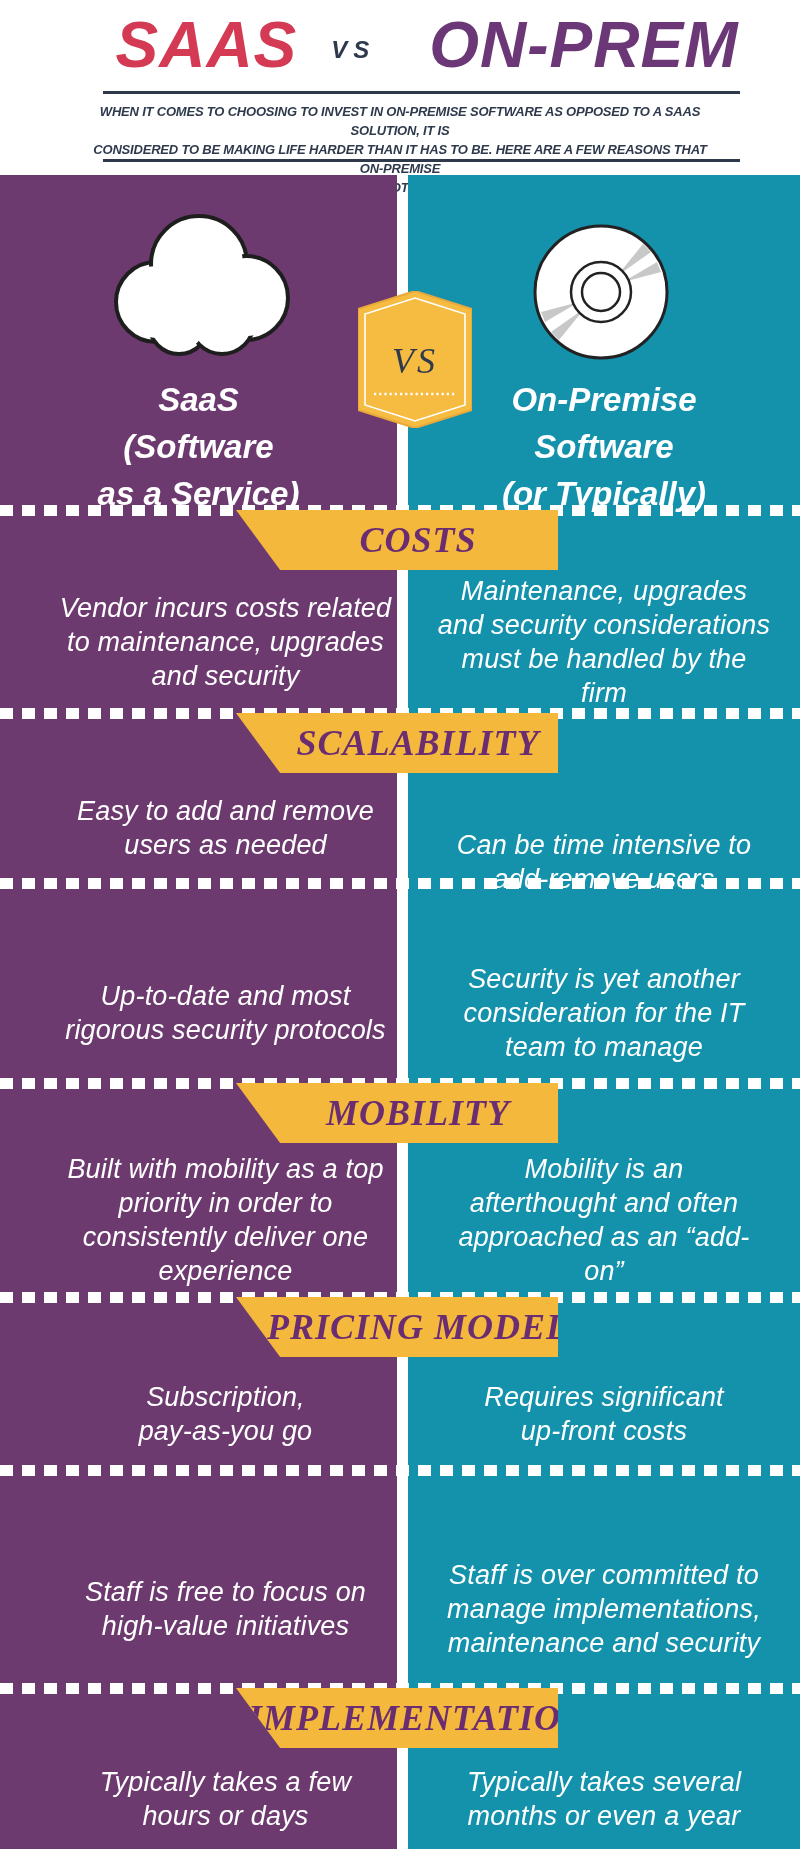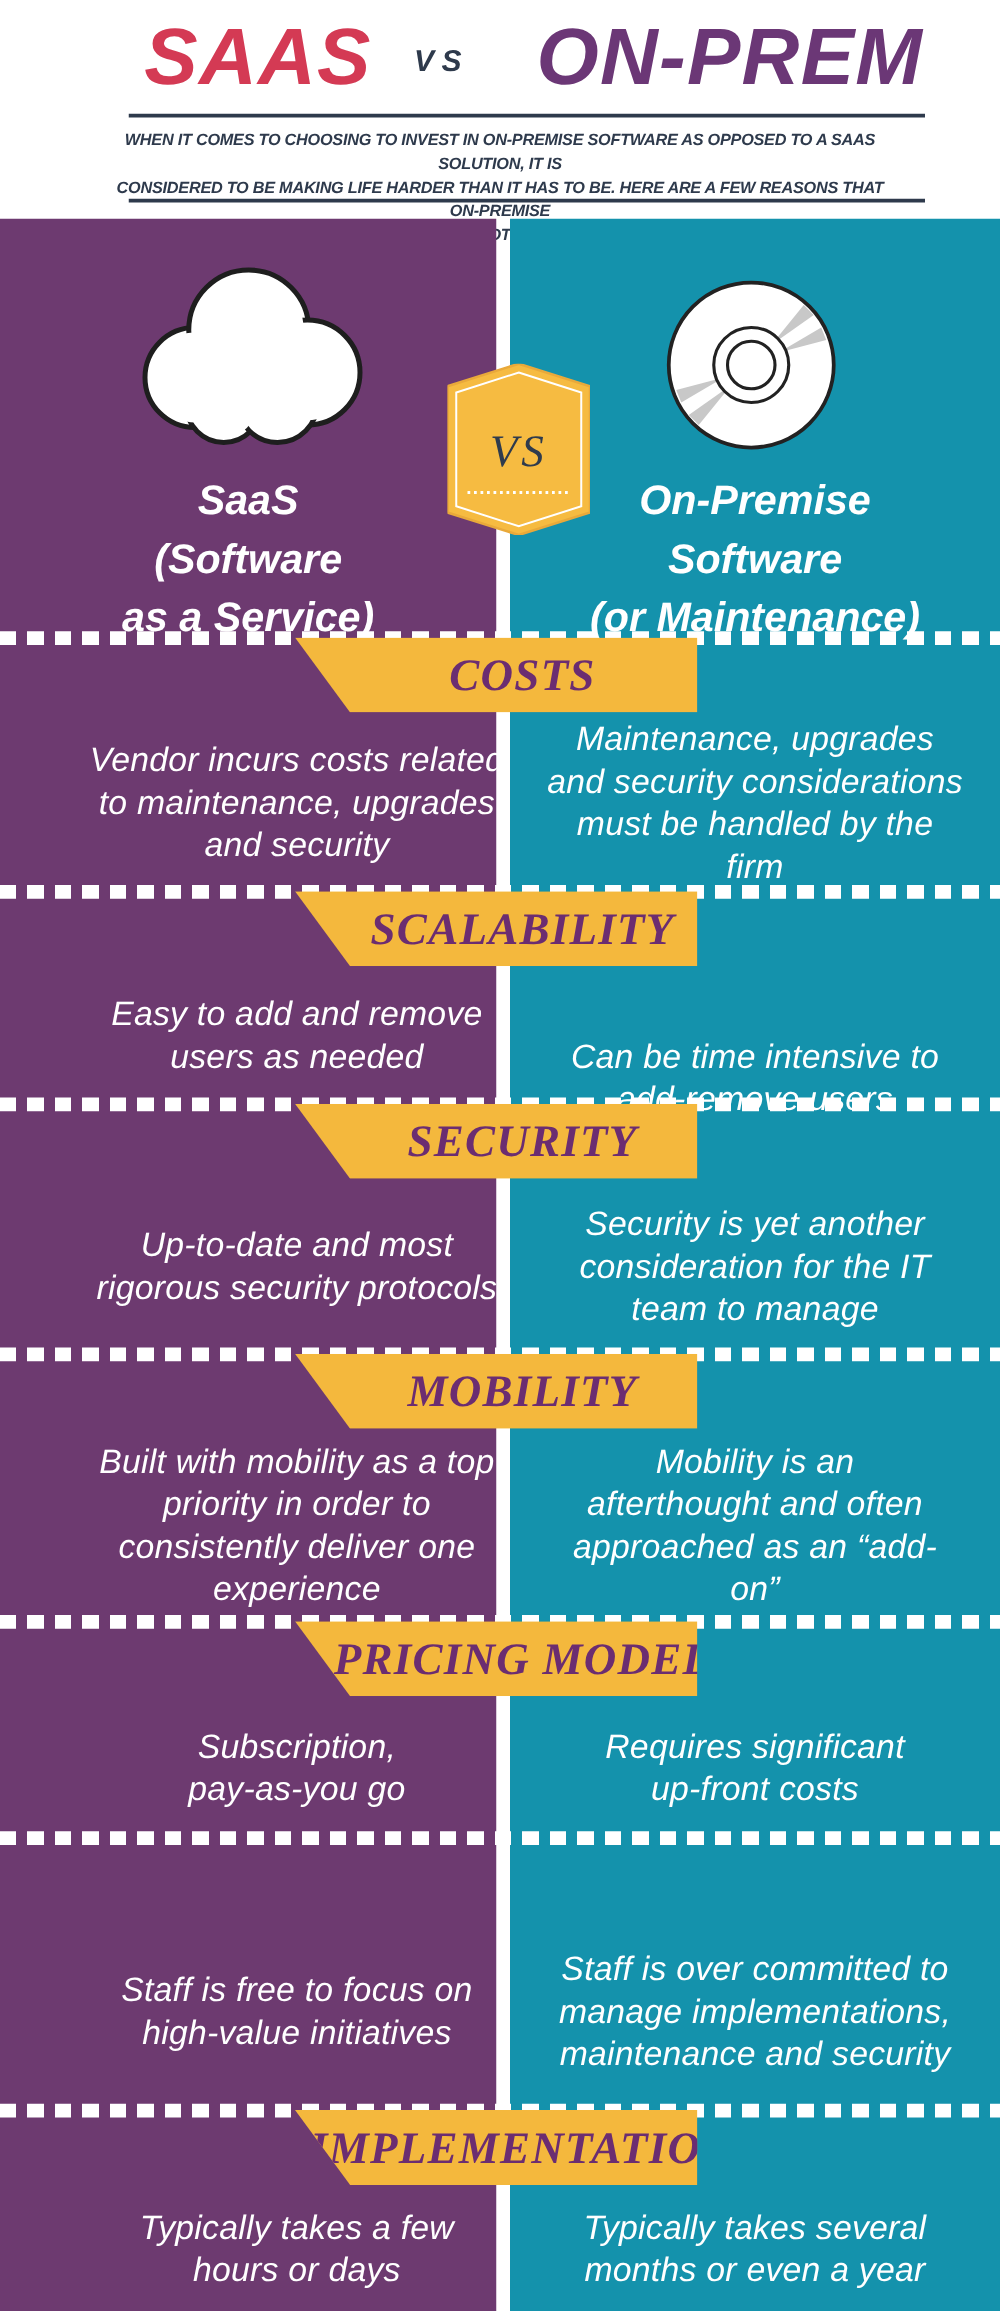--- a/index.html
+++ b/index.html
@@ -41,21 +41,21 @@
   .banner{position:absolute;left:236px;width:322px;height:60px;background:var(--yellow);
           clip-path:polygon(0 0,100% 0,100% 100%,13.7% 100%,0 0);
           display:flex;align-items:center;justify-content:center;}
   .banner-label{font-family:"Liberation Serif",serif;font-weight:700;font-size:36px;
                 letter-spacing:1px;color:var(--labelpurple);padding-left:42px;white-space:nowrap;}
 
   
   .cell{position:absolute;display:flex;align-items:center;justify-content:center;
         text-align:center;color:#fff;font-size:27px;line-height:34px;font-weight:500;
         white-space:pre-line;letter-spacing:0.2px;}
-  .cell.l{left:12px;width:451px;}
+  .cell.l{left:0;width:451px;}
   .cell.r{left:408px;width:392px;}
 </style>
 </head>
 <body>
 
 <div class="page">
 
   <div class="title-row">
     <span class="title-left">SAAS</span>
     <span class="title-vs">VS</span>
@@ -99,21 +99,21 @@
       <circle cx="70" cy="70" r="30" fill="#ffffff" stroke="#222222" stroke-width="2.5"></circle>
       <circle cx="70" cy="70" r="19" fill="#ffffff" stroke="#222222" stroke-width="2.5"></circle>
     </svg>
   </div>
 
   <div class="col-title l">SaaS
 (Software
 as a Service)</div>
   <div class="col-title r">On-Premise
 Software
-(or Maintenance)</div>
+(or Typically)</div>
 
   <div class="vs-badge">
     <svg width="114" height="137" viewBox="0 0 114 137">
       <polygon points="57,0 114,18 114,119 57,137 0,119 0,18" fill="#f6bb41" stroke="#e9a93a" stroke-width="2"></polygon>
       <polygon points="57,7 107,23 107,114 57,130 7,114 7,23" fill="none" stroke="#ffffff" stroke-width="1.6"></polygon>
       <text x="57" y="82" text-anchor="middle" font-family="Liberation Serif, serif" font-size="36" fill="#2f3b4d" letter-spacing="3">VS</text>
       <line x1="16" y1="103" x2="98" y2="103" stroke="#ffffff" stroke-width="2.4" stroke-dasharray="2.2 3"></line>
     </svg>
   </div>
 
@@ -132,23 +132,20 @@
   <div class="dots" style="top:708px"></div>
   <div class="banner" style="top:713px">
     <span class="banner-label">SCALABILITY</span>
   </div>
   <div class="cell l" style="top:773px;height:110px">Easy to add and remove
 users as needed</div>
   <div class="cell r" style="top:807px;height:110px">Can be time intensive to
 add-remove users</div>
 
   <div class="dots" style="top:878px"></div>
-  <div class="banner" style="top:883px">
-    <span class="banner-label">SECURITY</span>
-  </div>
   <div class="cell l" style="top:943px;height:140px">Up-to-date and most
 rigorous security protocols</div>
   <div class="cell r" style="top:943px;height:140px">Security is yet another
 consideration for the IT
 team to manage</div>
 
   <div class="dots" style="top:1078px"></div>
   <div class="banner" style="top:1083px">
     <span class="banner-label">MOBILITY</span>
   </div>

